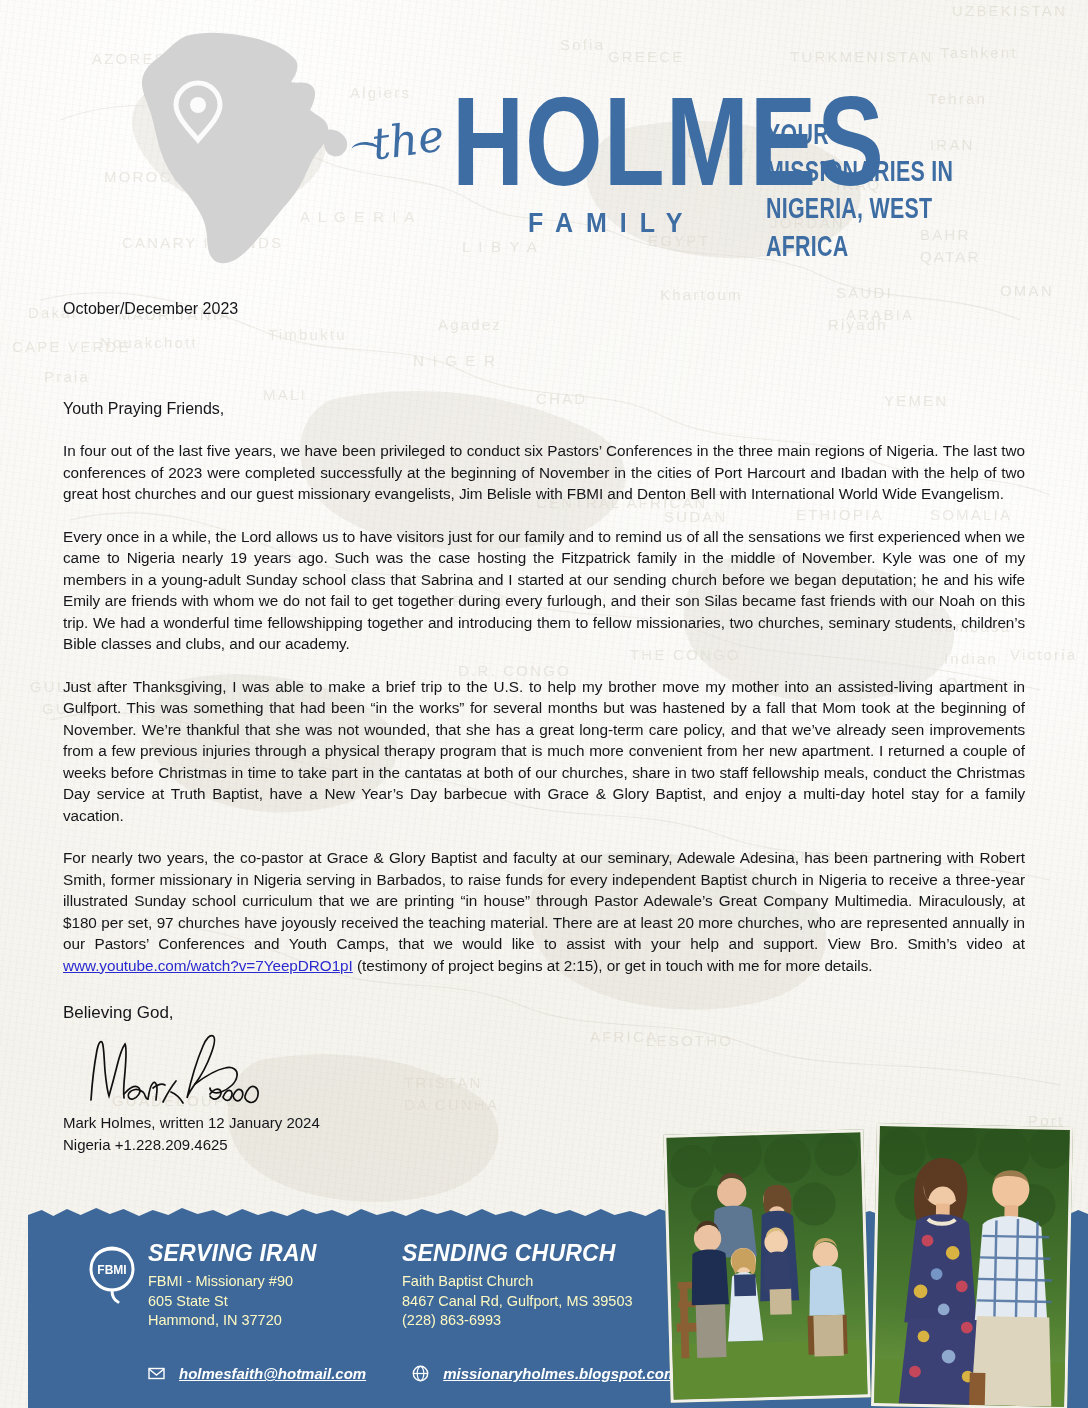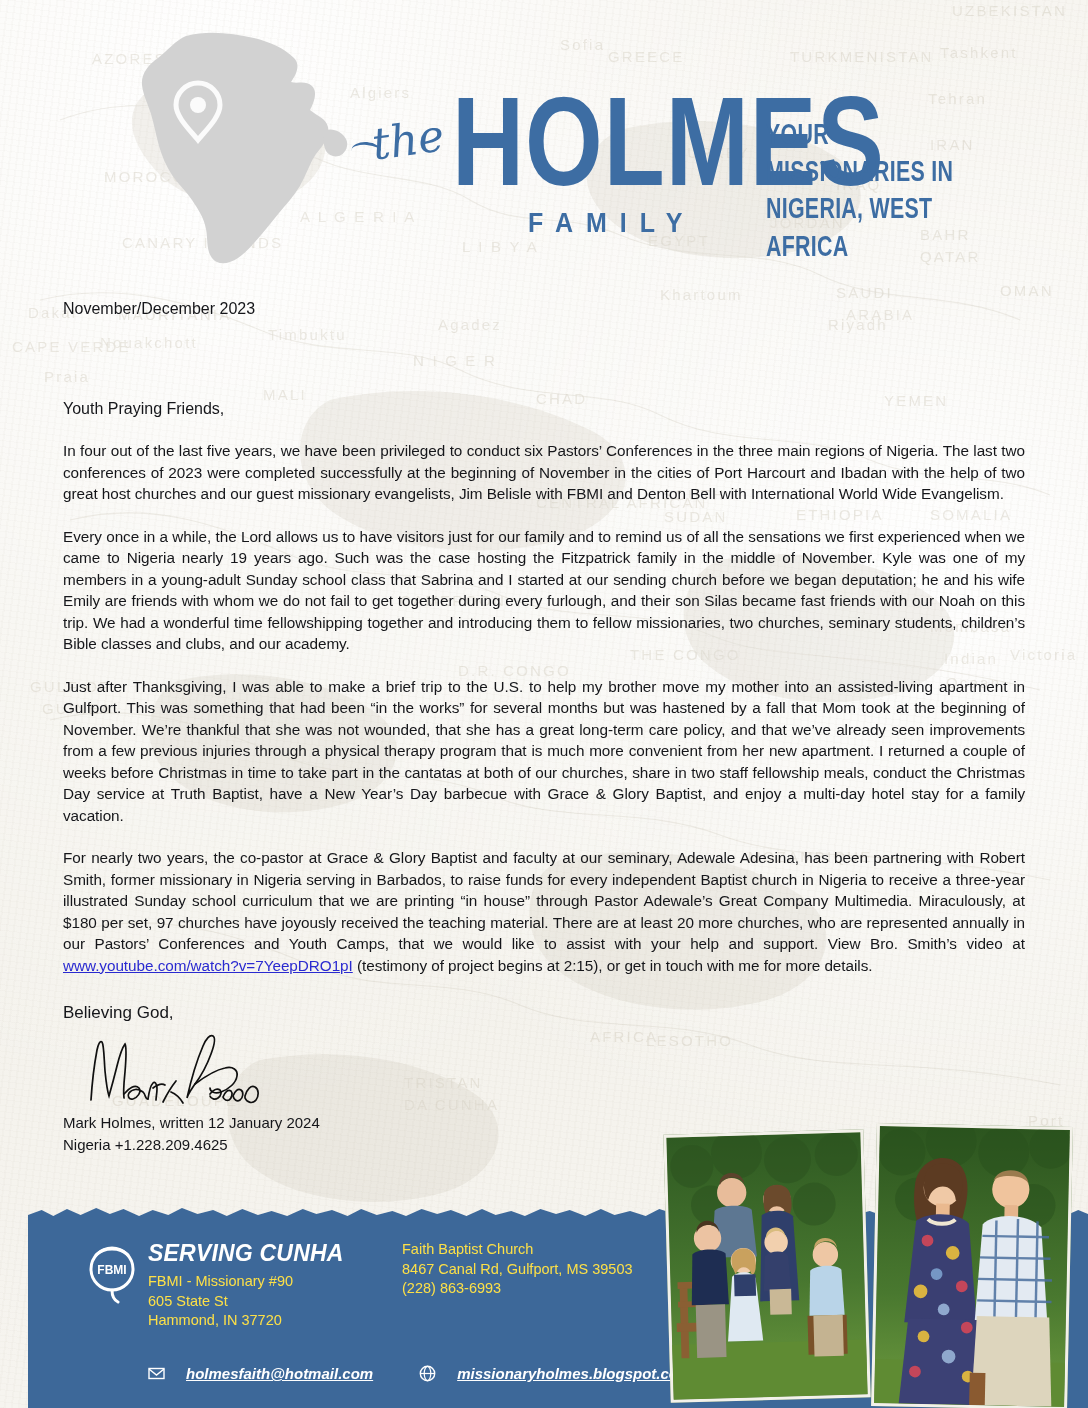--- a/index.html
+++ b/index.html
@@ -160,34 +160,34 @@
   .foot-head {
     font-weight: 700;
     font-style: italic;
     font-size: 23px;
     letter-spacing: .2px;
     margin-bottom: 5px;
   }
   .foot-line {
     font-size: 14.5px;
     line-height: 19.5px;
-    color: #fde047;
+    color: #fef9c3;
   }
 
   .contact-row {
     position: absolute;
     left: 120px; bottom: 26px;
     display: flex;
     gap: 46px;
     align-items: center;
   }
   .contact {
     display: flex;
     align-items: center;
-    gap: 21px;
+    gap: 14px;
     color: #ffffff;
     font-size: 15px;
     font-weight: 700;
     font-style: italic;
   }
   .contact .gi { width: 17px; height: 17px; display: block; }
 
   
   .photo {
     position: absolute;
@@ -312,21 +312,21 @@
       <div class="logo-family">FAMILY</div>
       <div class="logo-tagline">
         <div>YOUR MISSIONARIES IN</div>
         <div>NIGERIA, WEST AFRICA</div>
       </div>
     </div>
   </div>
 
   <div class="letter">
 
-    <div class="date-line">November/December 2023</div>
+    <div class="date-line">October/December 2023</div>
 
     <div class="salutation">Youth Praying Friends,</div>
 
     <p class="para">In four out of the last five years, we have been privileged to conduct six Pastors’ Conferences in the three main regions of Nigeria. The last two conferences of 2023 were completed successfully at the beginning of November in the cities of Port Harcourt and Ibadan with the help of two great host churches and our guest missionary evangelists, Jim Belisle with FBMI and Denton Bell with International World Wide Evangelism.</p>
     <p class="para">Every once in a while, the Lord allows us to have visitors just for our family and to remind us of all the sensations we first experienced when we came to Nigeria nearly 19 years ago. Such was the case hosting the Fitzpatrick family in the middle of November. Kyle was one of my members in a young-adult Sunday school class that Sabrina and I started at our sending church before we began deputation; he and his wife Emily are friends with whom we do not fail to get together during every furlough, and their son Silas became fast friends with our Noah on this trip. We had a wonderful time fellowshipping together and introducing them to fellow missionaries, two churches, seminary students, children’s Bible classes and clubs, and our academy.</p>
     <p class="para">Just after Thanksgiving, I was able to make a brief trip to the U.S. to help my brother move my mother into an assisted-living apartment in Gulfport. This was something that had been “in the works” for several months but was hastened by a fall that Mom took at the beginning of November. We’re thankful that she was not wounded, that she has a great long-term care policy, and that we’ve already seen improvements from a few previous injuries through a physical therapy program that is much more convenient from her new apartment. I returned a couple of weeks before Christmas in time to take part in the cantatas at both of our churches, share in two staff fellowship meals, conduct the Christmas Day service at Truth Baptist, have a New Year’s Day barbecue with Grace &amp; Glory Baptist, and enjoy a multi-day hotel stay for a family vacation.</p>
 
     <p class="para"><span>For nearly two years, the co-pastor at Grace &amp; Glory Baptist and faculty at our seminary, Adewale Adesina, has been partnering with Robert Smith, former missionary in Nigeria serving in Barbados, to raise funds for every independent Baptist church in Nigeria to receive a three-year illustrated Sunday school curriculum that we are printing “in house” through Pastor Adewale’s Great Company Multimedia. Miraculously, at $180 per set, 97 churches have joyously received the teaching material. There are at least 20 more churches, who are represented annually in our Pastors’ Conferences and Youth Camps, that we would like to assist with your help and support. View Bro. Smith’s video at </span><a class="link" href="#">www.youtube.com/watch?v=7YeepDRO1pI</a><span> (testimony of project begins at 2:15), or get in touch with me for more details.</span></p>
 
     <div class="closing">Believing God,</div>
@@ -365,27 +365,28 @@
     <div class="fbmi-logo">
       <svg viewBox="0 0 54 60">
         <circle cx="26" cy="25" r="21" fill="none" stroke="#ffffff" stroke-width="3"></circle>
         <path d="M26 46 C26 52 28 56 32 58" fill="none" stroke="#ffffff" stroke-width="3" stroke-linecap="round"></path>
         <path d="M10 11 C18 3 34 3 42 11" fill="none" stroke="#ffffff" stroke-width="3" stroke-linecap="round"></path>
         <text x="26" y="30" fill="#ffffff" font-family="Liberation Sans, sans-serif" font-size="12" font-weight="700" text-anchor="middle">FBMI</text>
       </svg>
     </div>
 
     <div class="foot-col a">
-      <div class="foot-head">SERVING CUNHA</div>
+      <div class="foot-head">SERVING IRAN</div>
       <div class="foot-line">FBMI - Missionary #90</div>
       <div class="foot-line">605 State St</div>
       <div class="foot-line">Hammond, IN 37720</div>
     </div>
 
     <div class="foot-col b">
+      <div class="foot-head">SENDING CHURCH</div>
       <div class="foot-line">Faith Baptist Church</div>
       <div class="foot-line">8467 Canal Rd, Gulfport, MS 39503</div>
       <div class="foot-line">(228) 863-6993</div>
     </div>
 
     <div class="contact-row">
       <a class="contact" href="#">
         <span class="gi">
           <svg viewBox="0 0 17 17">
               <rect x="1" y="3.5" width="15" height="10" fill="none" stroke="#ffffff" stroke-width="1.4"></rect>

